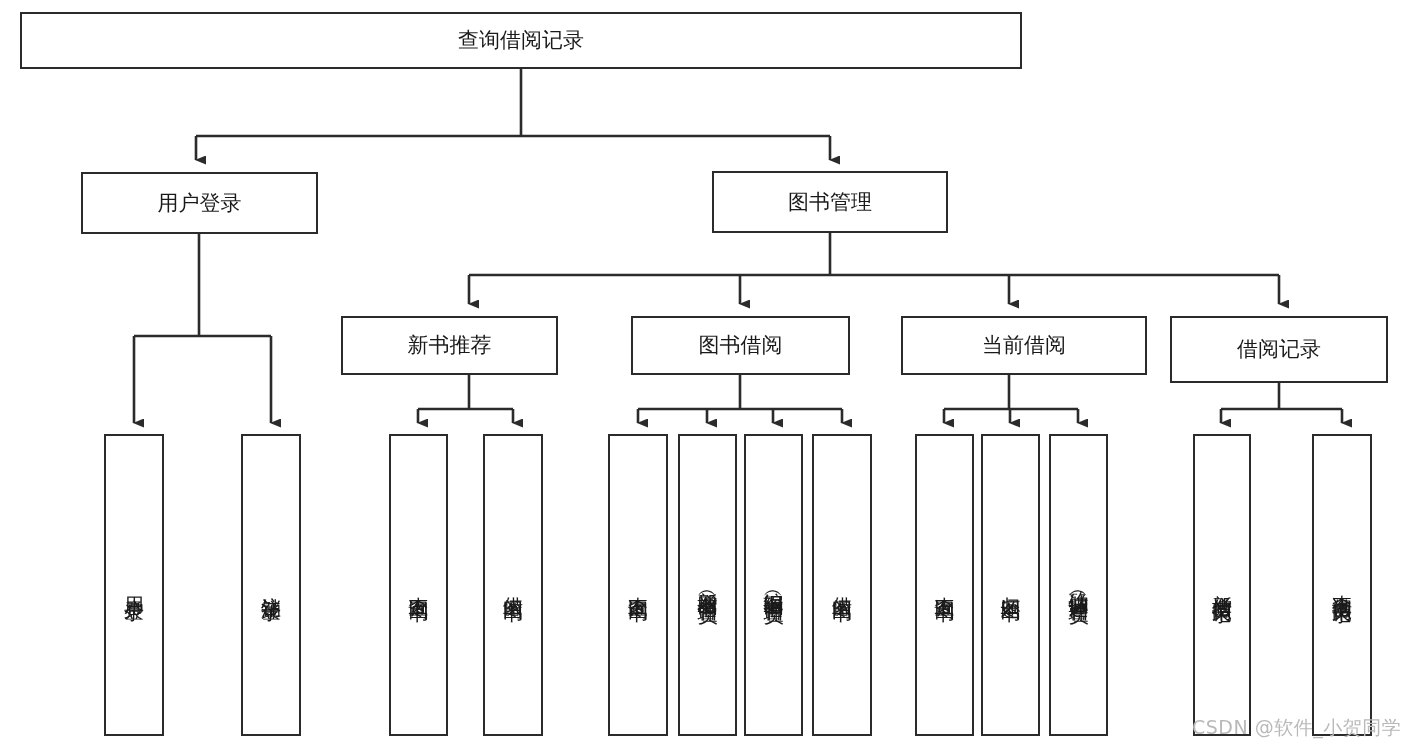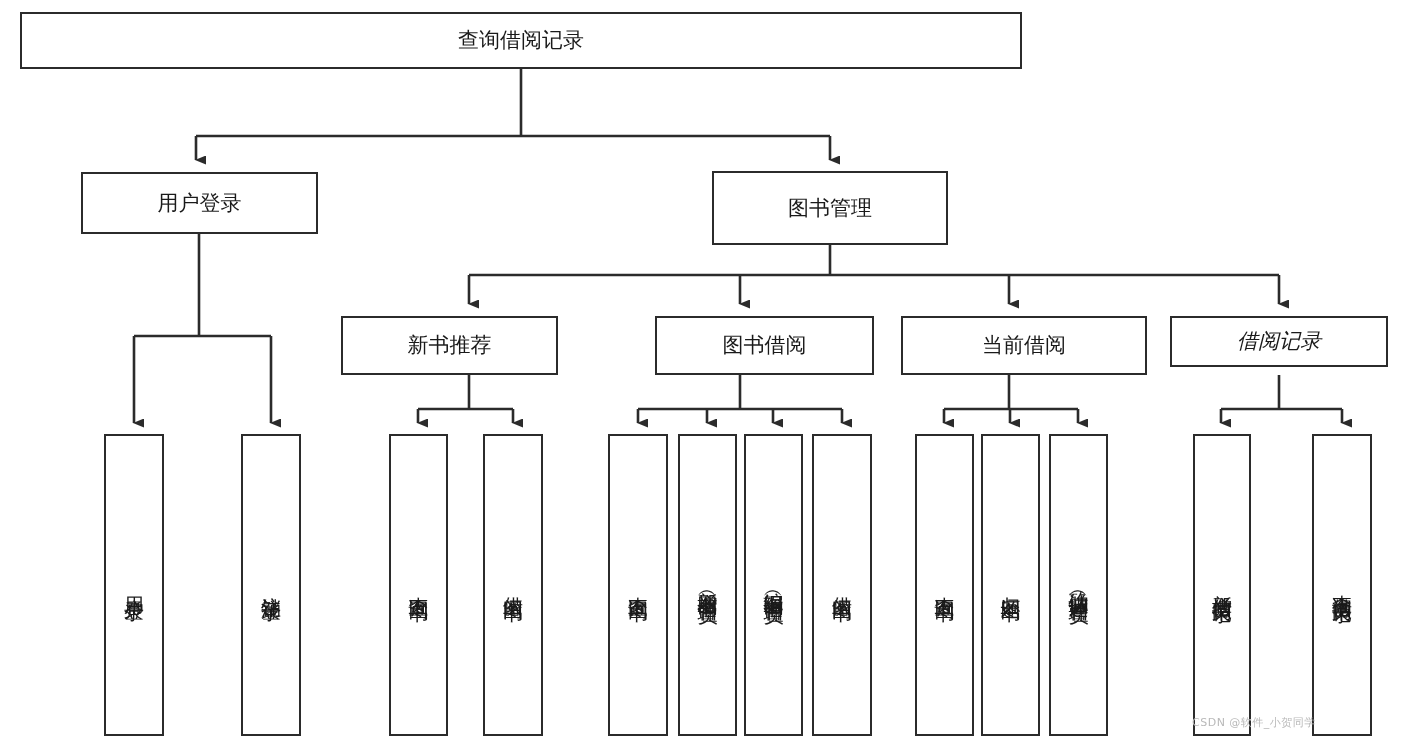--- a/index.html
+++ b/index.html
@@ -55,21 +55,21 @@
   .node.vert .label {
     writing-mode: vertical-rl;
     text-orientation: upright;
     font-size: 20px;
     letter-spacing: 2px;
     line-height: 1.05;
     white-space: pre;
   }
   .watermark {
     position: absolute;
-    font-size: 11px;
+    font-size: 19px;
     color: #b9b9b9;
     letter-spacing: 0.5px;
     white-space: nowrap;
     z-index: 5;
   }
 </style>
 </head>
 <body>
 
 <div id="canvas">
@@ -124,34 +124,34 @@
     </g>
   </svg>
 
   <div class="node root horiz" style="left:20px; top:12px; width:1002px; height:57px;">
     <span class="label">查询借阅记录</span>
   </div>
 
   <div class="node horiz" style="left:81px; top:172px; width:237px; height:62px;">
     <span class="label">用户登录</span>
   </div>
-  <div class="node horiz" style="left:712px; top:171px; width:236px; height:74px;">
+  <div class="node horiz" style="left:712px; top:171px; width:236px; height:62px;">
     <span class="label">图书管理</span>
   </div>
 
   <div class="node horiz" style="left:341px; top:316px; width:217px; height:59px;">
     <span class="label">新书推荐</span>
   </div>
-  <div class="node horiz" style="left:631px; top:316px; width:219px; height:59px;margin-left:24px;">
+  <div class="node horiz" style="left:631px; top:316px; width:219px; height:59px;">
     <span class="label">图书借阅</span>
   </div>
   <div class="node horiz" style="left:901px; top:316px; width:246px; height:59px;">
     <span class="label">当前借阅</span>
   </div>
-  <div class="node horiz" style="left:1170px; top:316px; width:218px; height:51px;font-style:italic;">
+  <div class="node horiz" style="left:1170px; top:316px; width:218px; height:67px;">
     <span class="label">借阅记录</span>
   </div>
 
   <div class="node vert" style="left:104px; top:434px; width:60px; height:302px;">
     <span class="label">用户登录</span>
   </div>
   <div class="node vert" style="left:241px; top:434px; width:60px; height:302px;">
     <span class="label">注销登录</span>
   </div>
 

